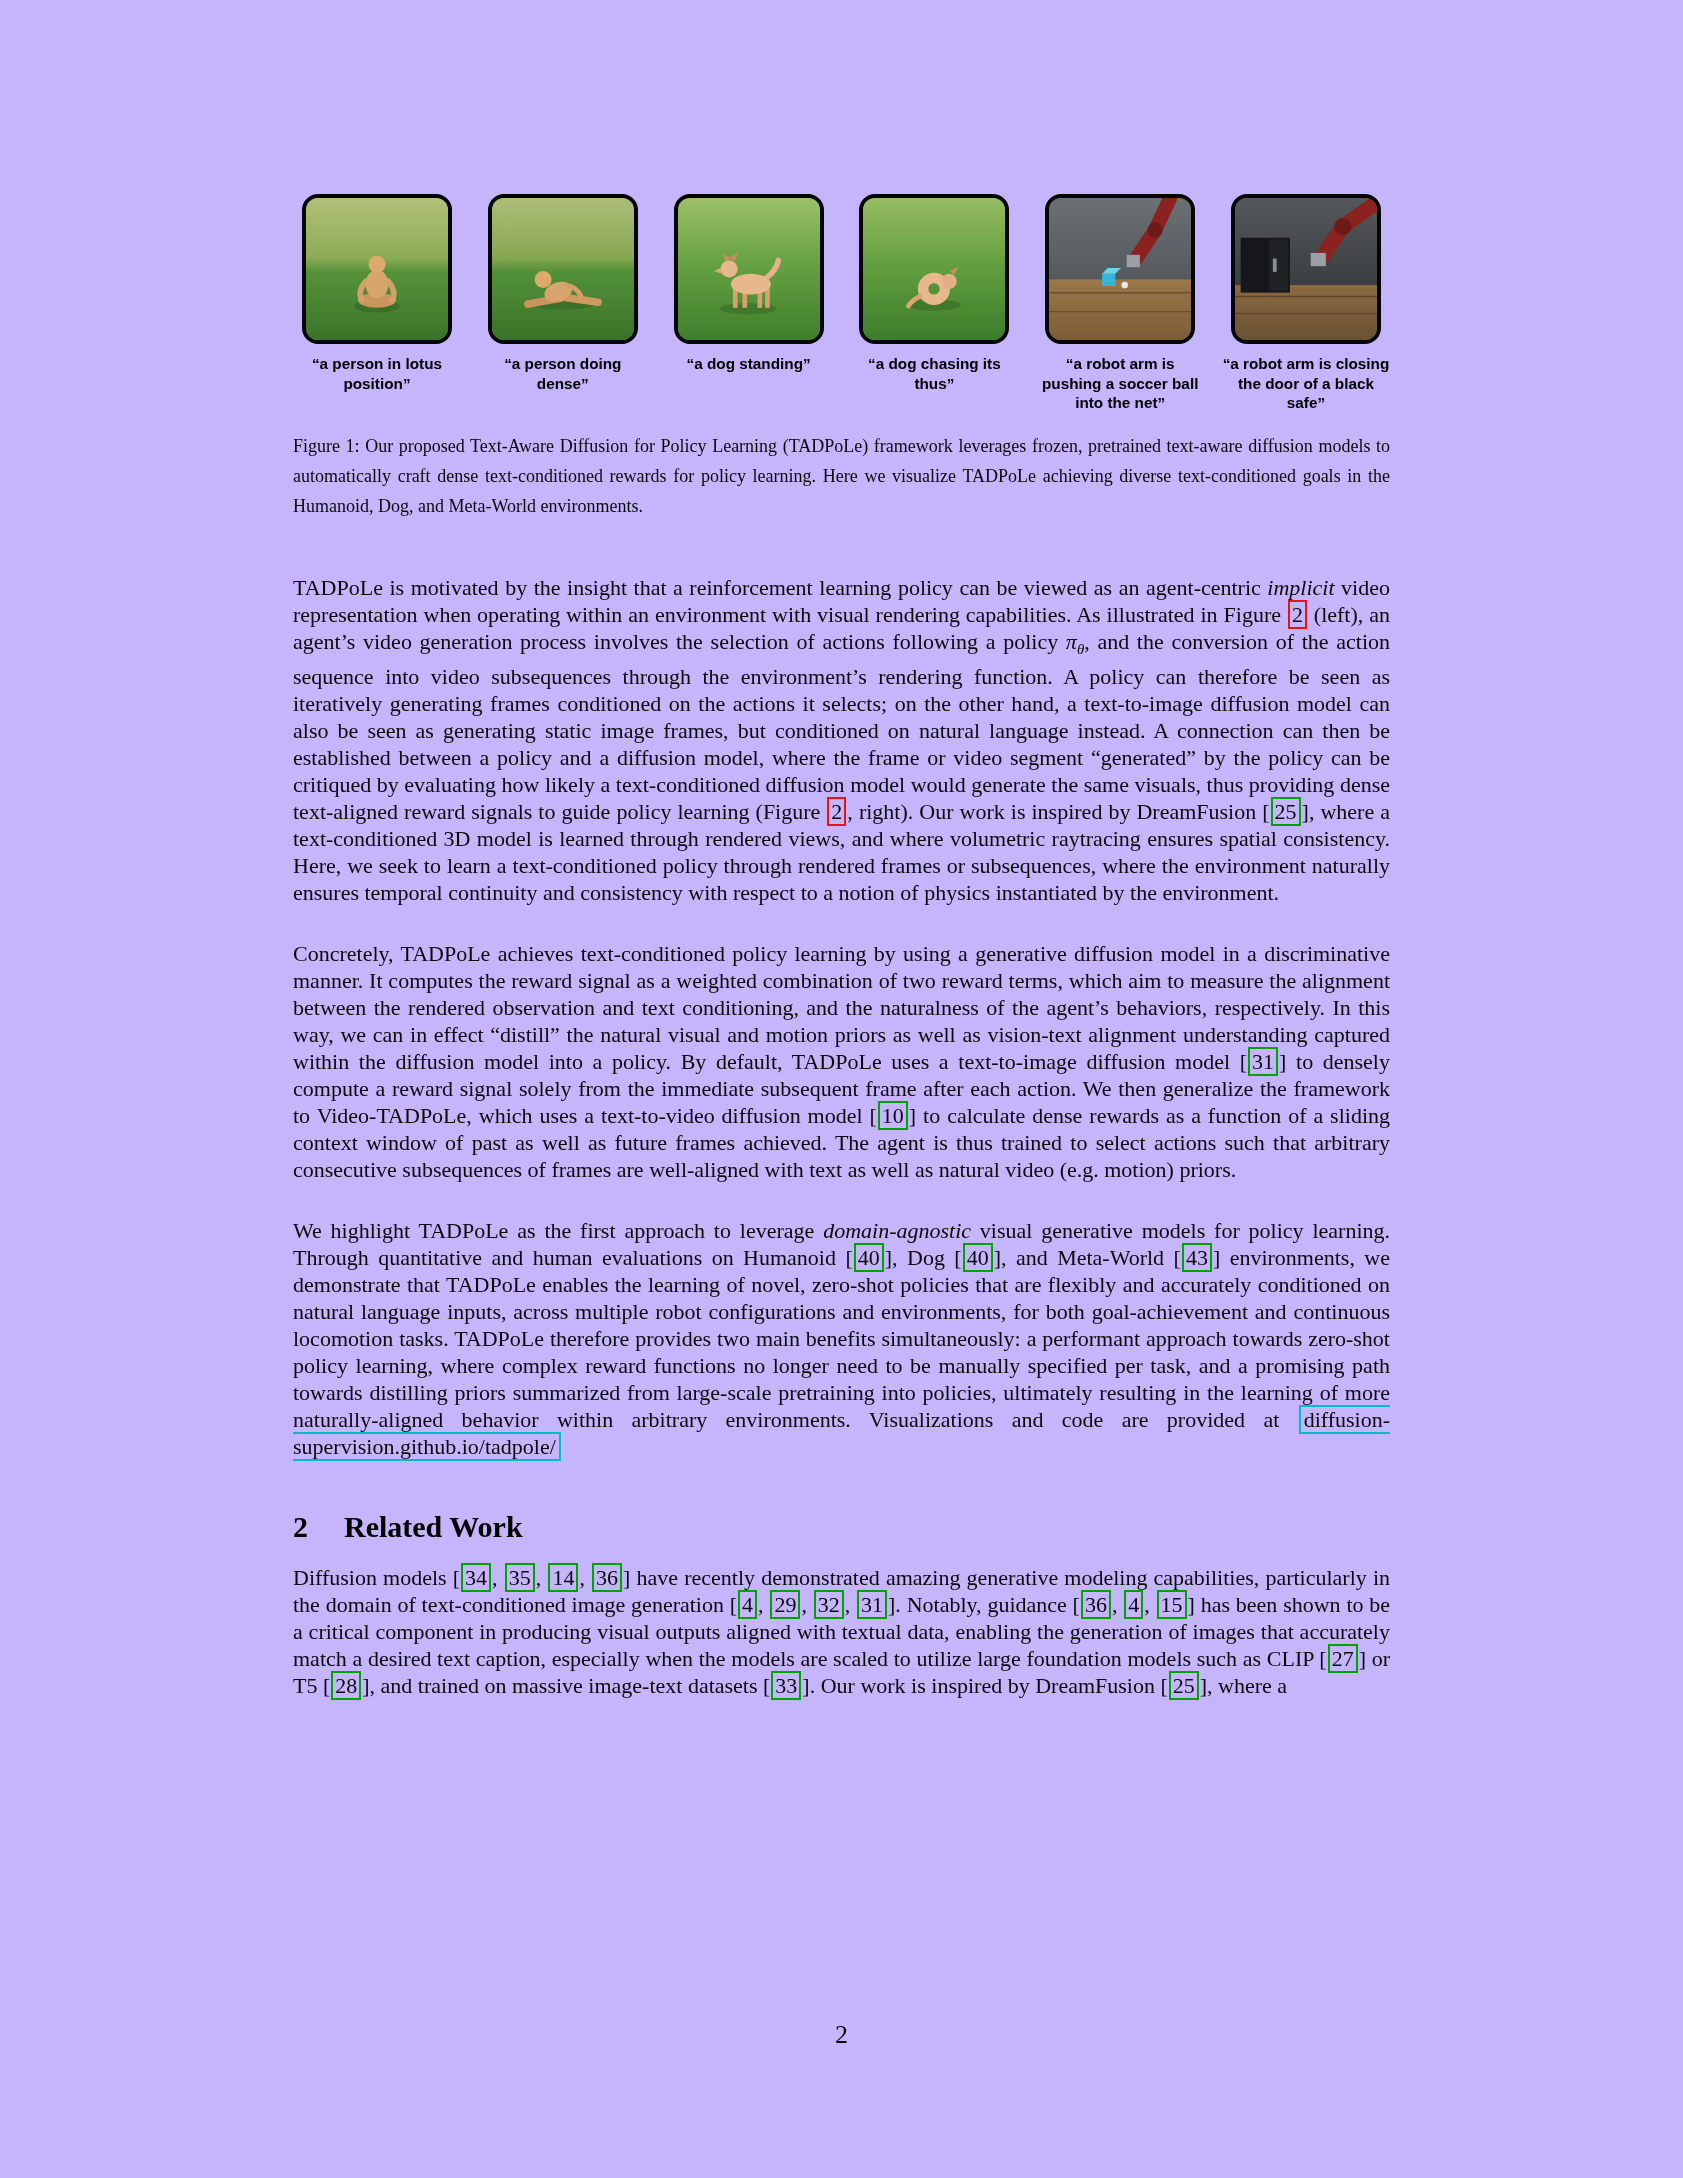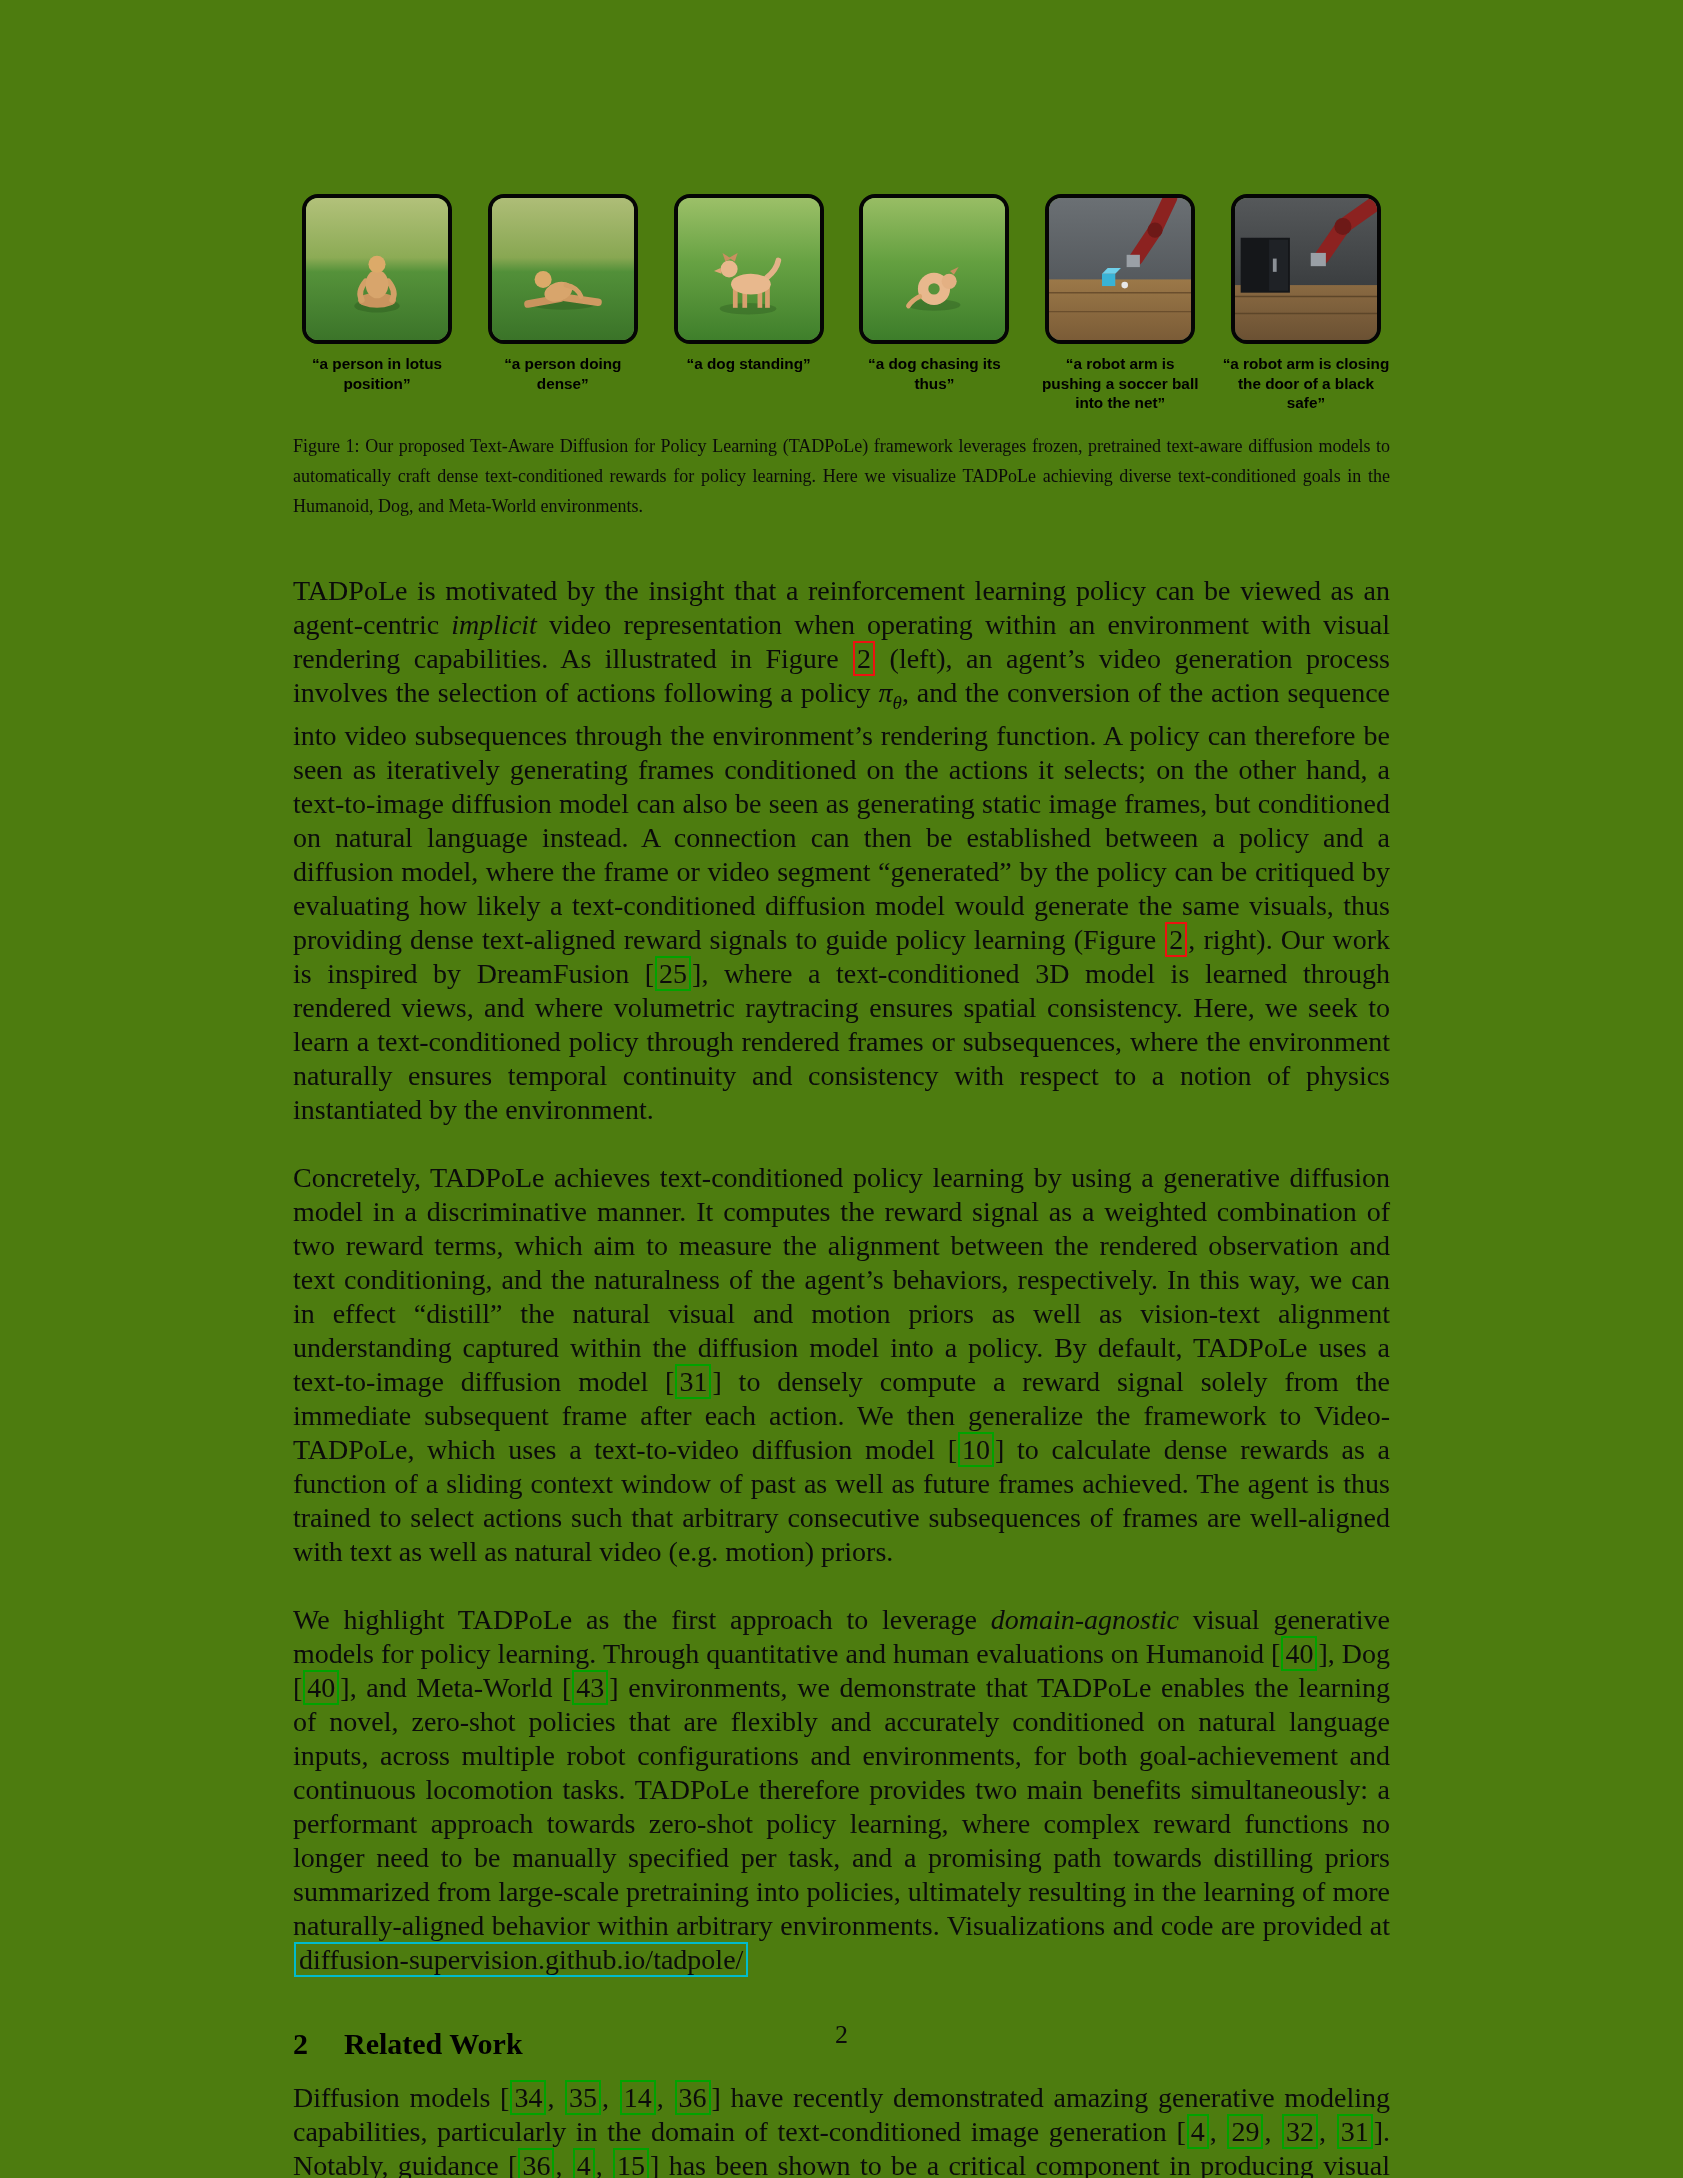--- a/index.html
+++ b/index.html
@@ -1,21 +1,21 @@
 <!DOCTYPE html>
 <html style="--cite-color: #00a300; --figref-color: #ee1111; --link-color: #00bccb;"><head>
 <meta charset="utf-8">
 <style>
   * { margin:0; padding:0; box-sizing:border-box; }
   html,body { background:#ffffff; }
   body {
     width:1683px; height:2178px; position:relative;
     font-family:"Liberation Serif", serif; color:#0b0b0b;
   }
-  .page { position:absolute; inset:0; background:#4d7c0f; overflow:hidden; }
+  .page { position:absolute; inset:0; background:#c4b5fd; overflow:hidden; }
   .content { position:absolute; left:293px; top:0; width:1097px; }
 
   
   .fig-row { display:flex; justify-content:space-between; margin-top:194px; }
   .fig-item { width:168px; display:flex; flex-direction:column; align-items:center; }
   .fig-img {
     width:150px; height:150px; border:4px solid #050505; border-radius:16px;
     overflow:hidden; background:#6a9a40;
   }
   .fig-img svg { display:block; width:100%; height:100%; }
@@ -23,21 +23,21 @@
     margin-top:10px; width:168px;
     font-family:"Liberation Sans", sans-serif; font-weight:bold;
     font-size:15.3px; line-height:1.28; text-align:center; color:#000;
   }
 
   .figure-caption {
     margin-top:18px; font-size:18px; line-height:30px; text-align:justify;
   }
 
   p.body {
-    margin-top:34px; font-size:28px; line-height:34px; text-align:justify;
+    margin-top:34px; font-size:22px; line-height:27px; text-align:justify;
   }
   p.p-first { margin-top:53px; }
 
   .section-heading { margin-top:50px; font-size:30px; font-weight:bold; color:#000; }
   .section-heading .sec-title { margin-left:36px; }
   .section-heading + p.body { margin-top:20px; }
 
   
   .ref-box { padding:0 2px; margin:0 1px; display:inline; }
   .ref-box.cite   { border:2px solid var(--cite-color, #00a300); }

